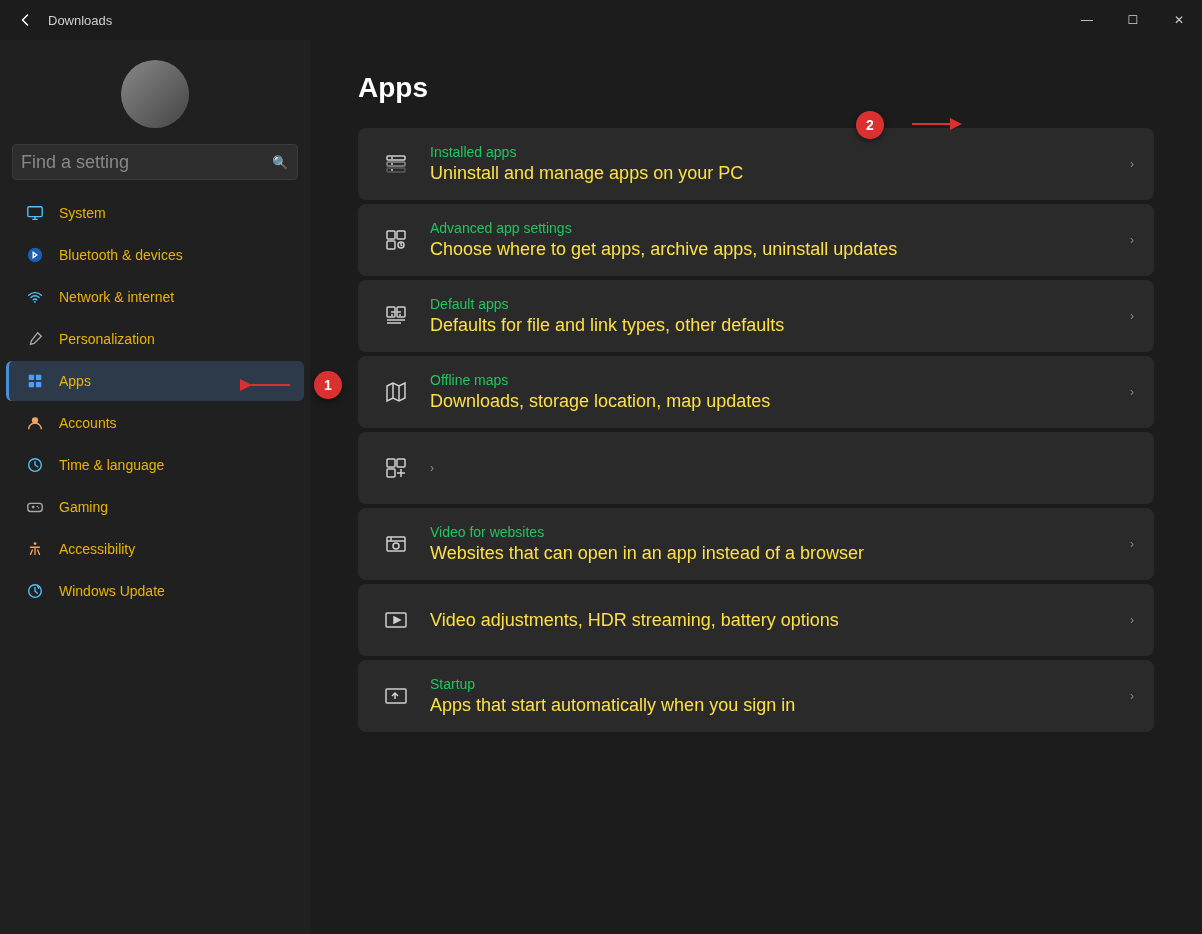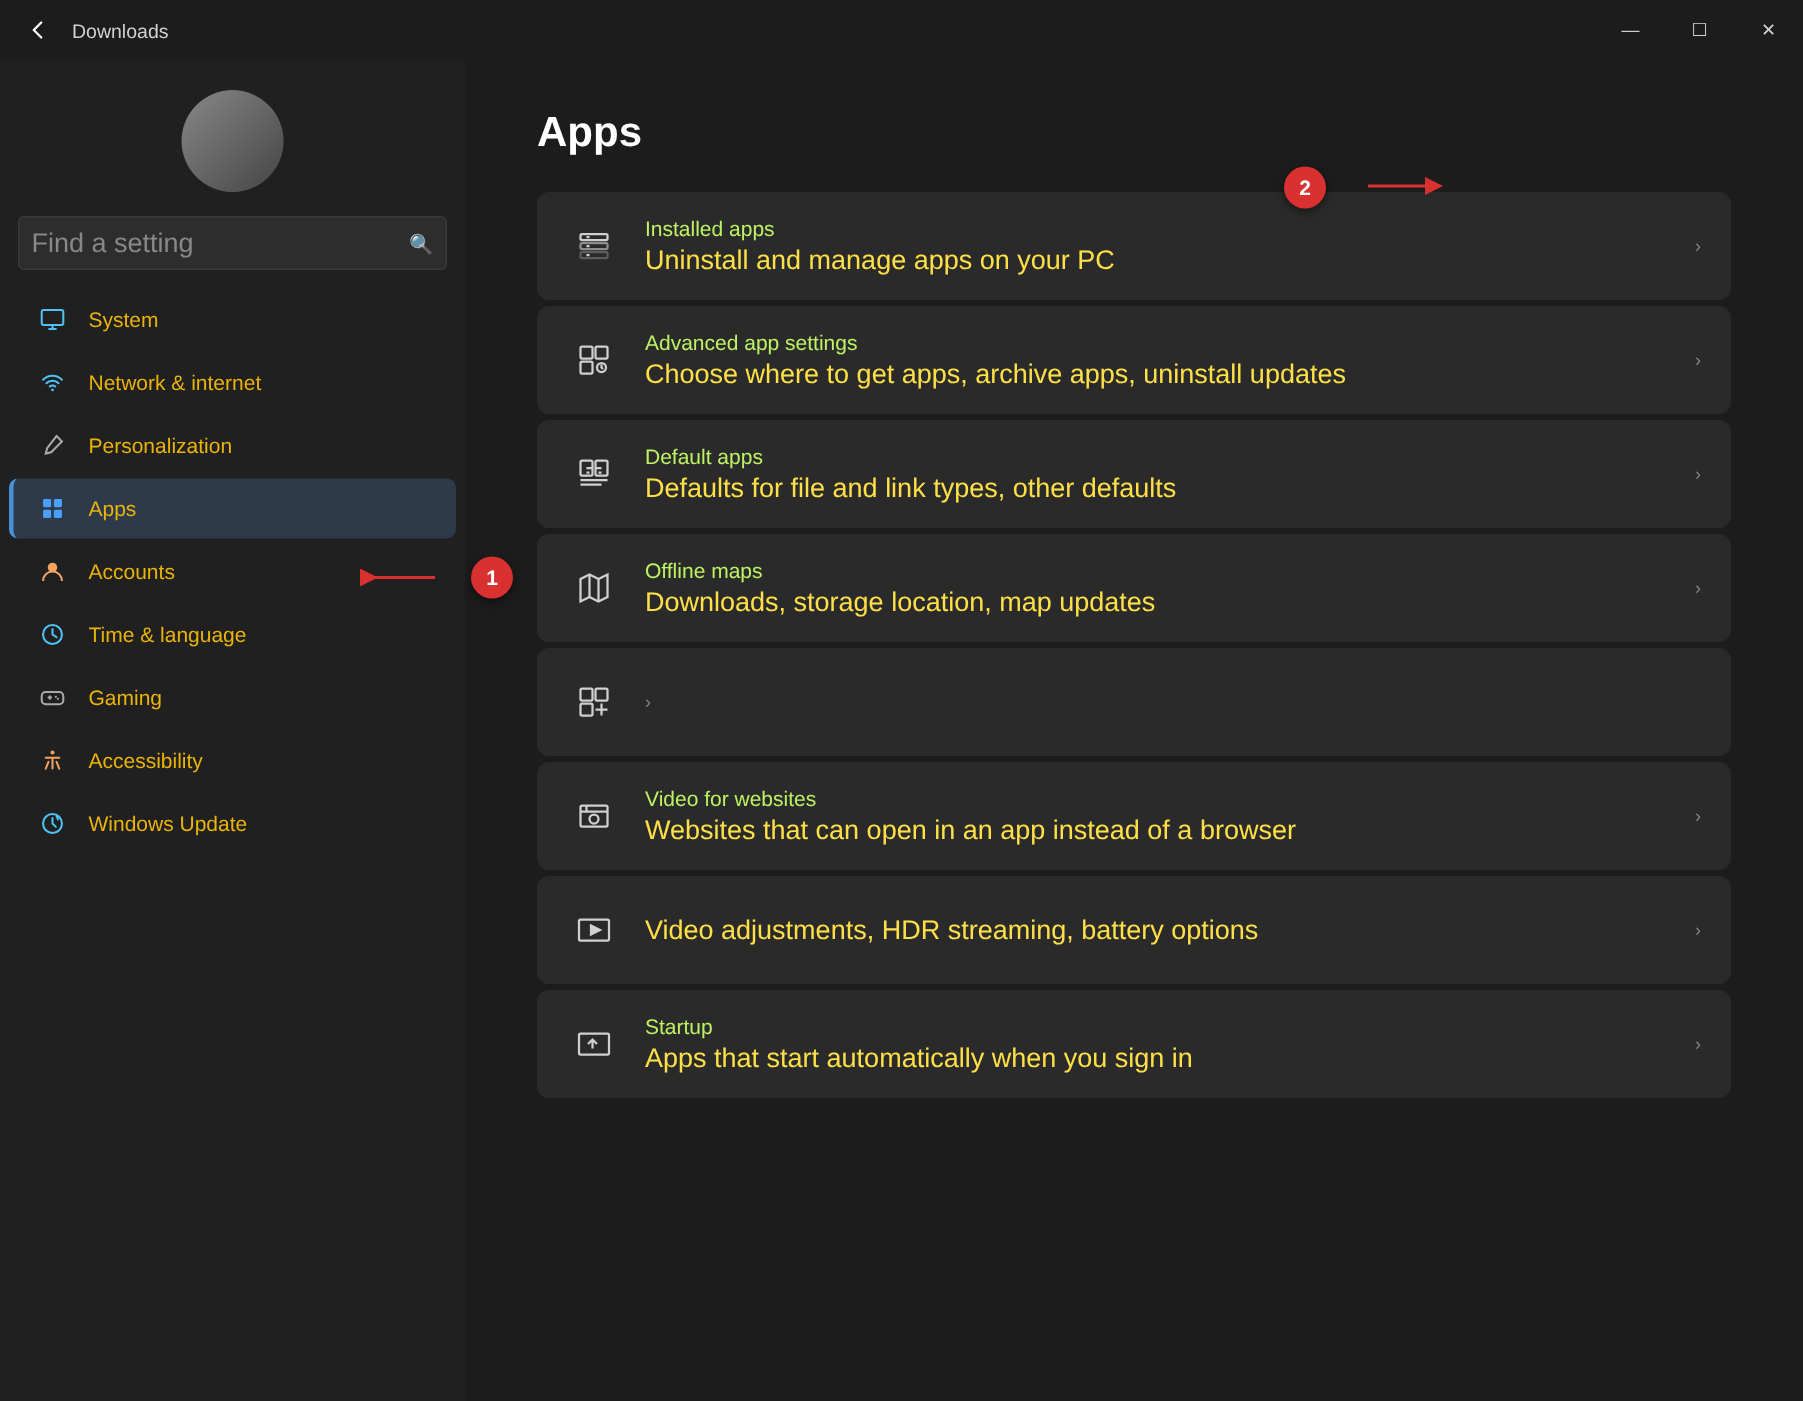--- a/index.html
+++ b/index.html
@@ -166,21 +166,21 @@
       flex-shrink: 0;
       color: #d0d0d0;
     }
     .settings-item-icon svg { width: 24px; height: 24px; }
     .settings-item-text {
       flex: 1;
     }
     .settings-item-title {
       font-size: 14px;
       font-weight: 500;
-      color: #bef264;
+      color: #22c55e;
       margin-bottom: 3px;
     }
     .settings-item-desc {
       font-size: 18px;
       color: #fde047;
     }
     .settings-item-chevron {
       color: #888;
       font-size: 12px;
       flex-shrink: 0;
@@ -227,20 +227,29 @@
     <div class="nav-item">
       <div class="nav-icon">
         <svg viewBox="0 0 20 20" fill="#4fc3f7">
           <rect x="2" y="3" width="16" height="11" rx="1.5" stroke="#4fc3f7" stroke-width="1.5" fill="none"></rect>
           <path d="M7 17h6M10 14v3" stroke="#4fc3f7" stroke-width="1.5" fill="none"></path>
         </svg>
       </div>
       <span>System</span>
     </div>
 
+    <div class="nav-item">
+      <div class="nav-icon">
+        <svg viewBox="0 0 20 20" fill="none">
+          <circle cx="10" cy="10" r="8" fill="#1a6fd4" opacity="0.8"></circle>
+          <path d="M8 7l4 3-4 3V7zm4 3l-4 3" stroke="white" stroke-width="1.5" fill="none"></path>
+        </svg>
+      </div>
+      <span>Bluetooth &amp; devices</span>
+    </div>
 
     <div class="nav-item">
       <div class="nav-icon">
         <svg viewBox="0 0 20 20" fill="none">
           <path d="M3 8c3.9-3.9 10.1-3.9 14 0" stroke="#4fc3f7" stroke-width="1.5" stroke-linecap="round"></path>
           <path d="M5.5 10.5c2.5-2.5 6.5-2.5 9 0" stroke="#4fc3f7" stroke-width="1.5" stroke-linecap="round"></path>
           <path d="M8 13c1.1-1.1 3-1.1 4 0" stroke="#4fc3f7" stroke-width="1.5" stroke-linecap="round"></path>
           <circle cx="10" cy="15.5" r="1" fill="#4fc3f7"></circle>
         </svg>
       </div>

